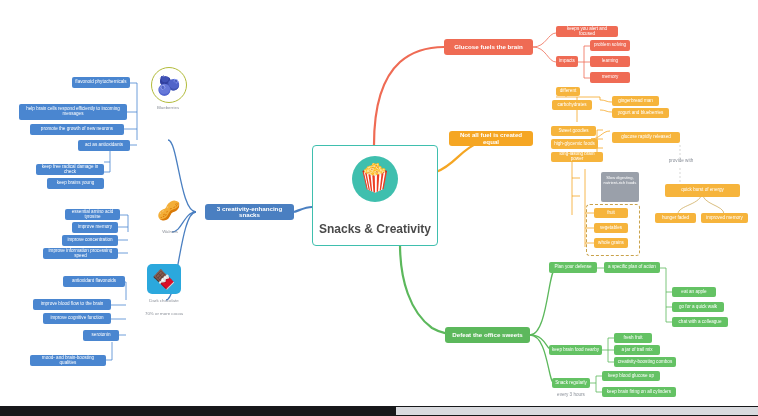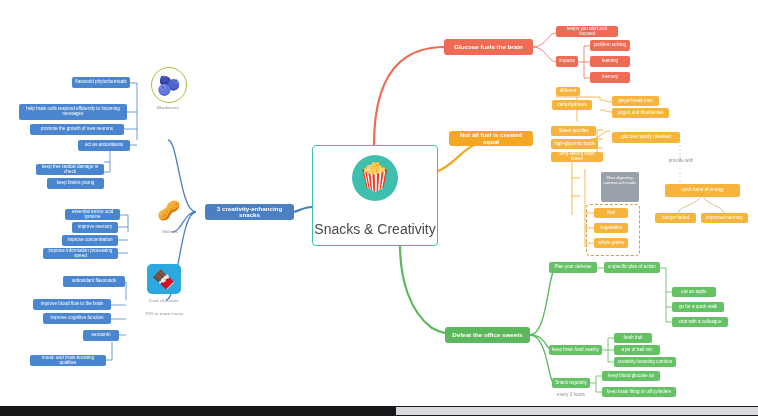--- a/index.html
+++ b/index.html
@@ -17,21 +17,21 @@
   .org2{background:#f6b43c;}
   .grn1{background:#5cb85c;}
   .grn2{background:#64c264;}
   .plain{position:absolute;color:#8a8f98;font-size:4.6px;text-align:center;background:transparent;}
   .greybox{position:absolute;background:#9aa0aa;color:#fff;font-size:4.1px;border-radius:2px;
            padding:3px 2px;box-sizing:border-box;line-height:1.25;text-align:center;}
   .dashbox{position:absolute;border:0.7px dashed #c9a24a;border-radius:4px;background:transparent;}
   .central{position:absolute;left:312px;top:145px;width:124px;height:99px;border:1.2px solid #3fbfae;
            border-radius:4px;background:#fff;display:flex;flex-direction:column;align-items:center;
            justify-content:center;}
-  .central .ctitle{font-size:14px;color:#4a4a4a;margin-top:20px;}
+  .central .ctitle{font-size:12px;color:#4a4a4a;margin-top:20px;font-weight:bold;}
   .cicon{width:46px;height:46px;border-radius:50%;background:#3fbfae;display:flex;align-items:center;
          justify-content:center;font-size:27px;line-height:1;}
   .imgcircle{position:absolute;border-radius:50%;display:flex;align-items:center;justify-content:center;
              font-size:19px;line-height:1;}
   .imgsq{position:absolute;border-radius:5px;display:flex;align-items:center;justify-content:center;
          font-size:19px;line-height:1;}
   .caption{position:absolute;font-size:4.4px;color:#8a8f98;text-align:center;}
   svg.links{position:absolute;left:0;top:0;width:758px;height:416px;pointer-events:none;}
   .bottombar{position:absolute;left:0;top:406px;width:758px;height:10px;background:#17181a;}
   .bottombar .inner{position:absolute;left:396px;top:1px;width:760px;height:8px;background:#d9dade;}

